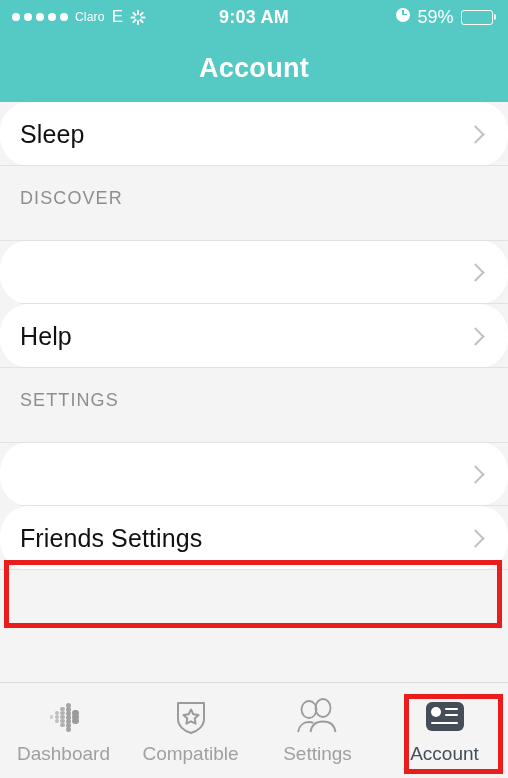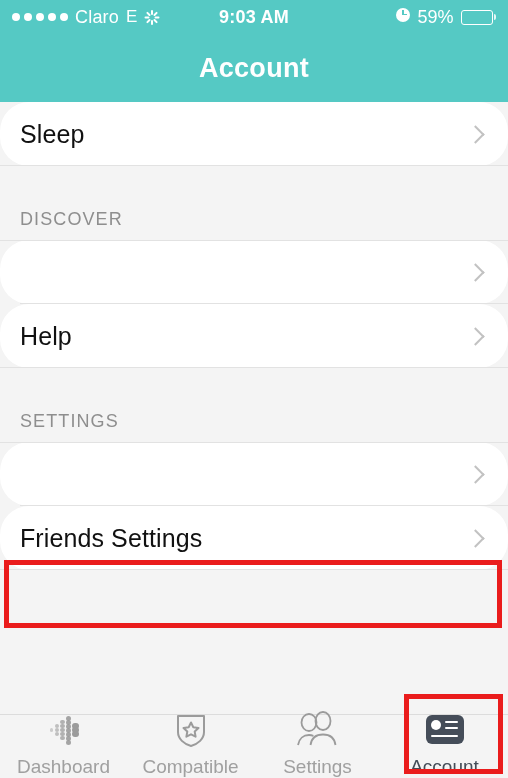--- a/index.html
+++ b/index.html
@@ -25,21 +25,21 @@
     display: flex;
     align-items: center;
     font-size: 18px;
     position: relative;
     flex: 0 0 auto;
     padding: 0 12px;
   }
   .sb-left { display: flex; align-items: center; gap: 7px; }
   .dots { display: flex; gap: 4px; align-items: center; }
   .dots i { width: 8px; height: 8px; border-radius: 50%; background: #fff; display: block; }
-  .carrier { font-size: 18px; letter-spacing: .2px; }
+  .carrier { font-size: 12px; letter-spacing: .2px; }
   .edge-label { font-size: 17px; }
   .spinner { width: 15px; height: 15px; position: relative; display: inline-block; }
   .spinner b {
     position: absolute; left: 6.5px; top: 0;
     width: 2px; height: 5px; background: #ffffff; border-radius: 1px;
     transform-origin: 1px 7.5px;
   }
   .sb-center {
     position: absolute; left: 0; right: 0; text-align: center;
     font-size: 18px; font-weight: bold; letter-spacing: .2px;
@@ -112,37 +112,36 @@
     height: 1px; background: #e2e2e2;
   }
   .row.bottom-sep::after {
     content: ""; position: absolute; left: 0; right: 0; bottom: 0;
     height: 1px; background: #e2e2e2;
   }
 
   .section-head {
     height: 74px;
     background: #f4f4f4;
-    display: flex; align-items: flex-end;
+    display: flex; align-items: center;
     padding: 0 20px 10px 20px;
   }
   .section-head .sh-label {
     font-size: 18px; color: #8e8e8e; letter-spacing: 1.1px;
   }
   .gap { background: #f4f4f4; }
 
   
   .tabbar {
     flex: 0 0 auto;
-    height: 64px;
+    height: 96px;
     background: #f4f4f4;
     border-top: 1px solid #dcdcdc;
     display: flex;
     position: relative;
-    align-items: flex-end;
   }
   .tab {
     flex: 1 1 0;
     display: flex; flex-direction: column;
     align-items: center; justify-content: center;
     gap: 7px;
   }
   .tab .tab-label { font-size: 19px; color: #a0a0a0; }
   .tab.active .tab-label { color: #444d58; }
   .tab .tab-icon { height: 40px; display: flex; align-items: center; justify-content: center; }

